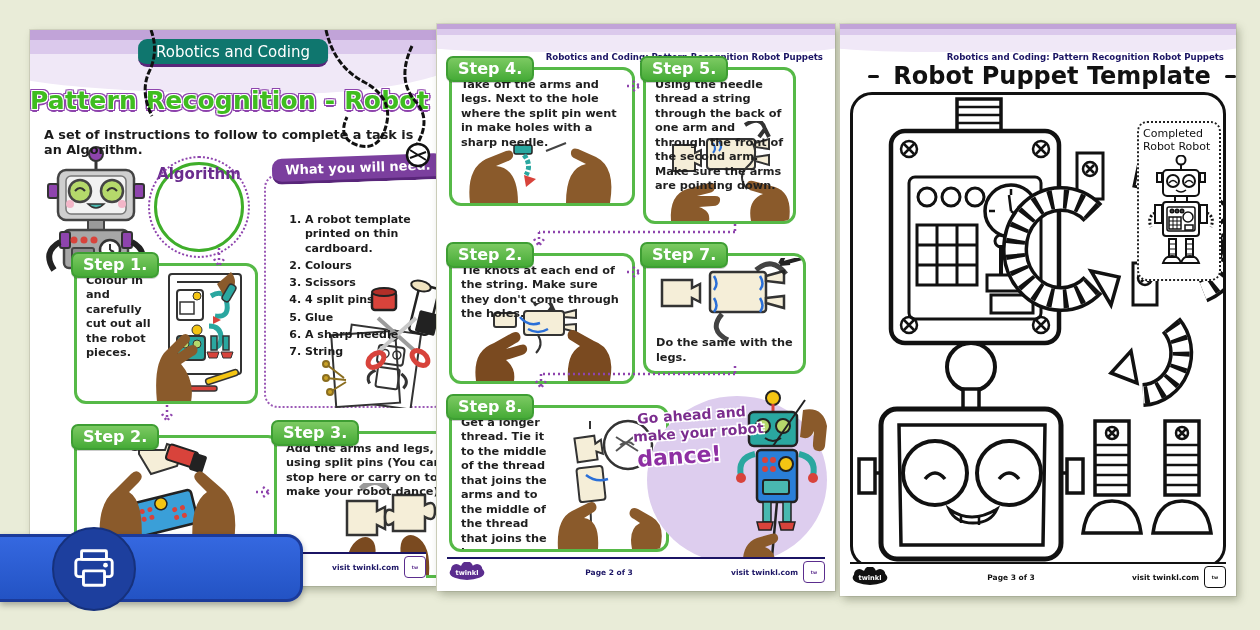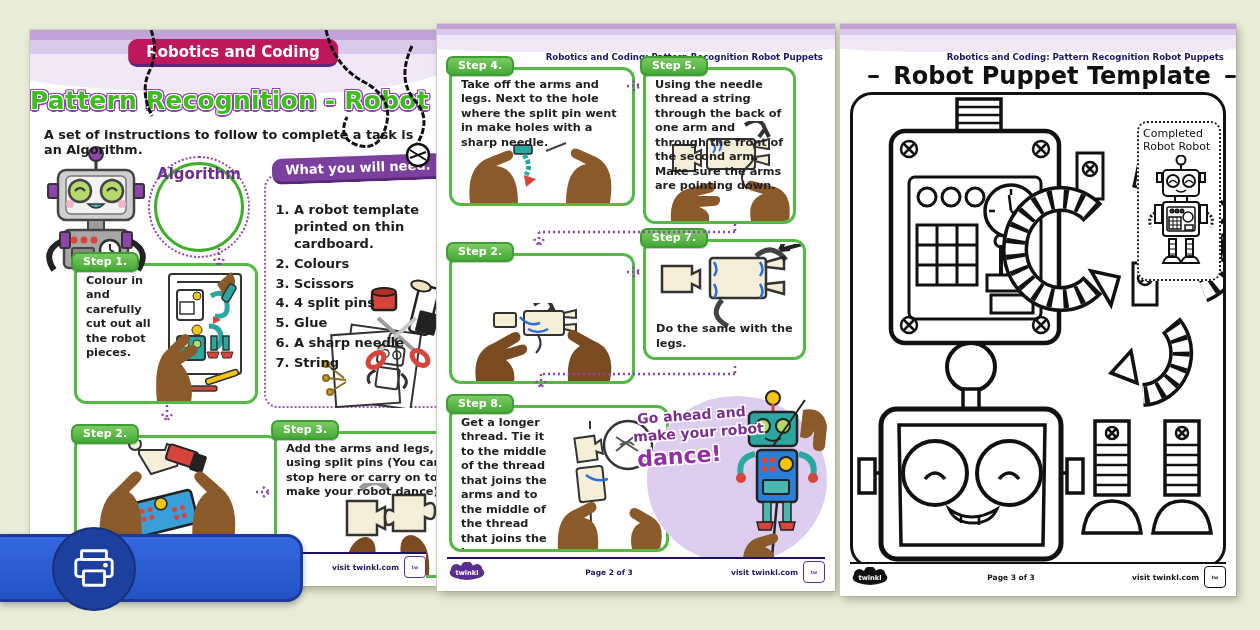--- a/index.html
+++ b/index.html
@@ -12,21 +12,21 @@
   .clip{position:absolute;inset:0;overflow:hidden;}
 
   
   .wave{position:absolute;left:-30px;right:-30px;border-radius:0 0 45% 60%/0 0 38px 26px;}
   .wA{top:0;height:46px;background:#c1a3d8;}
   .wB{top:10px;height:44px;background:#dbc9ec;border-radius:0 0 60% 40%/0 0 26px 40px;}
   .wC{top:24px;height:40px;background:#f0e8f7;border-radius:0 0 40% 60%/0 0 40px 24px;}
   .thin .wA{height:20px;} .thin .wB{top:5px;height:19px;} .thin .wC{top:11px;height:17px;}
 
   .cat-pill{position:absolute;top:9px;left:50%;transform:translateX(-50%);z-index:3;
-    background:#be185d;border-bottom:3px solid #59267a;color:#fff;font-weight:700;font-size:15px;
+    background:#0f766e;border-bottom:3px solid #59267a;color:#fff;font-weight:400;font-size:15px;
     padding:4px 18px 3px;border-radius:9px;white-space:nowrap;}
   .main-title{position:absolute;top:56px;width:100%;text-align:center;z-index:3;
     font-size:25px;font-weight:800;letter-spacing:.2px;color:#3fbd1f;white-space:nowrap;
     text-shadow:-1px -1px 0 #fff,1px -1px 0 #fff,-1px 1px 0 #fff,1px 1px 0 #fff,
       -2.5px 0 0 #8e44ad,2.5px 0 0 #8e44ad,0 -2.5px 0 #8e44ad,0 2.5px 0 #8e44ad,
       -2px -2px 0 #8e44ad,2px -2px 0 #8e44ad,-2px 2px 0 #8e44ad,2px 2px 0 #8e44ad;}
   .intro{position:absolute;top:97px;left:14px;right:8px;z-index:3;font-size:12.8px;font-weight:600;color:#1b1b1b;}
   .intro b{font-weight:800;}
 
   .algo-circle{position:absolute;left:124px;top:132px;width:84px;height:84px;background:#fff;
@@ -34,28 +34,28 @@
     display:flex;align-items:flex-start;justify-content:center;z-index:2;
     color:#6a2d8e;font-weight:700;font-size:15px;}
 
   
   .materials{position:absolute;left:234px;top:128px;width:184px;height:250px;z-index:2;}
   .materials .hdr{position:absolute;top:-2px;left:8px;right:4px;z-index:2;background:#7b3f9e;
     border-bottom:3px solid #59267a;color:#fff;font-weight:700;font-size:13px;text-align:center;
     padding:4px 4px;border-radius:10px;transform:rotate(-2deg);}
   .materials .bod{position:absolute;top:16px;left:0;right:0;bottom:0;background:#fff;
     border:2.5px dotted #9b59b6;border-radius:14px;padding:26px 4px 4px 6px;box-sizing:border-box;}
-  .materials ol{margin:0;padding-left:22px;font-size:13px;font-weight:700;color:#1b1b1b;line-height:1.3;}
+  .materials ol{margin:11px;padding-left:22px;font-size:11px;font-weight:700;color:#1b1b1b;line-height:1.3;}
   .materials li{margin-bottom:3px;position:relative;z-index:2;}
   .mat-art{position:absolute;right:-2px;bottom:-2px;z-index:1;}
 
   
   .step{position:absolute;}
   .step .badge{position:absolute;top:0;left:-3px;z-index:3;background:linear-gradient(#7cca62,#46ab37);
-    border:2px solid #3e9e33;color:#fff;font-size:11px;font-weight:700;padding:1px 10px 2px;
+    border:2px solid #3e9e33;color:#fff;font-size:16px;font-weight:700;padding:1px 10px 2px;
     border-radius:7px;box-shadow:0 1px 0 rgba(0,0,0,.2);}
   .step .box{position:absolute;left:0;right:0;top:11px;bottom:0;background:#fff;
     border:3px solid #56b947;border-radius:12px;box-sizing:border-box;overflow:hidden;padding:8px 7px 4px 9px;}
   .step .txt{font-size:11.3px;font-weight:600;color:#1f1f1f;line-height:1.28;position:relative;z-index:2;}
   .ill{position:absolute;z-index:1;}
 
   .arrows{position:absolute;inset:0;z-index:4;pointer-events:none;}
 
   .page-hdr{position:absolute;top:28px;right:12px;z-index:3;font-size:8.6px;font-weight:700;color:#1b1464;}
 
@@ -331,34 +331,35 @@
         <path d="M46,22 q4,6 0,10 M52,20 q4,6 0,10" stroke="#2a6fd8" stroke-width="2" fill="none"></path>
         <path d="M4,100 q-2,-26 16,-32 l22,-6 q6,-1 6,4 q0,5 -6,6 l-12,3 h18 q6,0 5,5 q-1,5 -7,5 l-14,1 q12,4 10,14 z" fill="#8a5a2b"></path>
         <path d="M122,100 q4,-28 -14,-34 l-22,-6 q-6,-1 -6,4 q0,5 6,6 l10,3 q-16,6 -12,27 z" fill="#8a5a2b"></path>
       </svg>
     </div>
   </div>
 
   <div class="step" style="left:12px;top:218px;width:186px;height:142px;">
     <div class="badge">Step 2.</div>
     <div class="box">
+      <div class="txt">Tie knots at each end of the string. Make sure they don't come through the holes.</div>
       <svg class="ill" style="left:16px;bottom:0;width:150px;height:78px;" viewBox="0 0 150 78">
         <path d="M66,2 q14,-10 18,2 M84,4 l-6,8 M84,4 l4,8" fill="none" stroke="#333" stroke-width="3.5"></path>
         <rect x="26" y="10" width="22" height="14" rx="2" fill="#f5eed8" stroke="#333" stroke-width="2"></rect>
         <rect x="56" y="8" width="40" height="24" rx="3" fill="#f5eed8" stroke="#333" stroke-width="2"></rect>
         <path d="M96,10 l12,-3 v8 l-12,-1 z M96,22 l12,-1 v8 l-12,-3 z" fill="#f5eed8" stroke="#333" stroke-width="2"></path>
         <path d="M52,14 q8,10 20,6 M60,26 q10,6 20,0" fill="none" stroke="#2a6fd8" stroke-width="2.5"></path>
         <path d="M70,32 q6,10 -2,18" fill="none" stroke="#333" stroke-width="2"></path>
         <path d="M8,78 q-4,-30 18,-38 l18,-10 q6,-3 8,2 q2,5 -4,8 l-10,6 14,-4 q6,-2 7,3 q1,5 -5,7 l-16,5 q10,8 8,21 z" fill="#7a4a20"></path>
         <path d="M142,78 q6,-32 -16,-40 l-18,-10 q-6,-3 -8,2 q-2,5 4,8 l8,5 q-14,8 -12,35 z" fill="#7a4a20"></path>
       </svg>
     </div>
   </div>
 
-  <div class="step" style="left:206px;top:204px;width:163px;height:132px;">
+  <div class="step" style="left:206px;top:218px;width:163px;height:132px;">
     <div class="badge">Step 7.</div>
     <div class="box">
       <svg class="ill" style="left:6px;top:2px;width:164px;height:88px;" viewBox="0 0 164 88">
         <path d="M128,6 l22,-6 M128,6 l10,-1 M128,6 l4,-8" stroke="#222" stroke-width="4" fill="none"></path>
         <path d="M10,22 h30 v8 l8,-4 v18 l-8,-4 v8 h-30 z" fill="#f5eed8" stroke="#333" stroke-width="2.5"></path>
         <rect x="58" y="14" width="56" height="40" rx="3" fill="#f5eed8" stroke="#333" stroke-width="2.5"></rect>
         <path d="M114,18 l18,-5 v12 l-18,-2 z M114,40 l18,-2 v12 l-18,-5 z" fill="#f5eed8" stroke="#333" stroke-width="2.5"></path>
         <path d="M62,18 q5,8 0,14 M62,40 q5,8 0,14 M108,18 q5,8 0,14 M108,40 q5,8 0,14" fill="none" stroke="#2a6fd8" stroke-width="2.5"></path>
         <path d="M70,56 q-14,16 6,26 M104,12 q16,-14 30,4" fill="none" stroke="#222" stroke-width="5" opacity=".85"></path>
       </svg>

